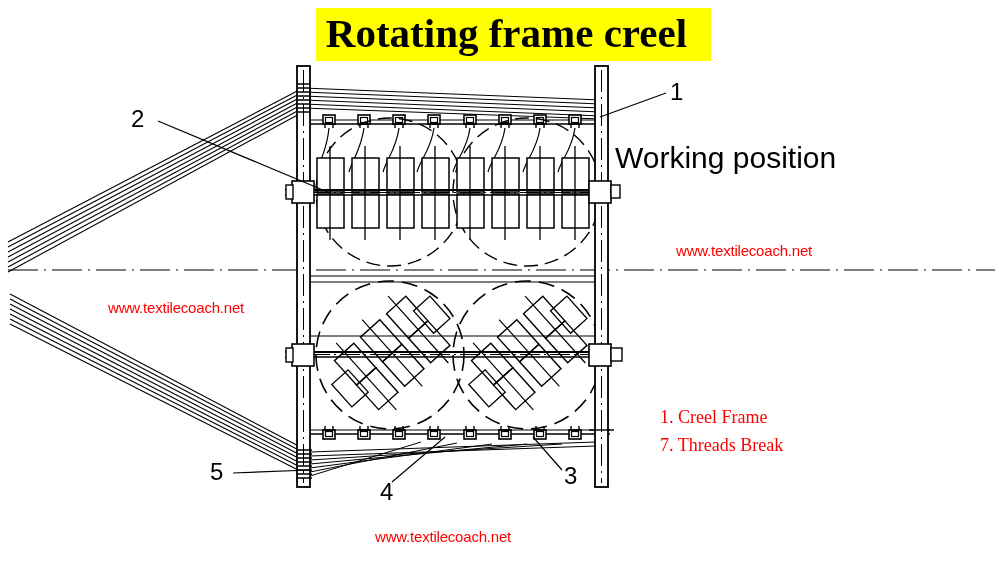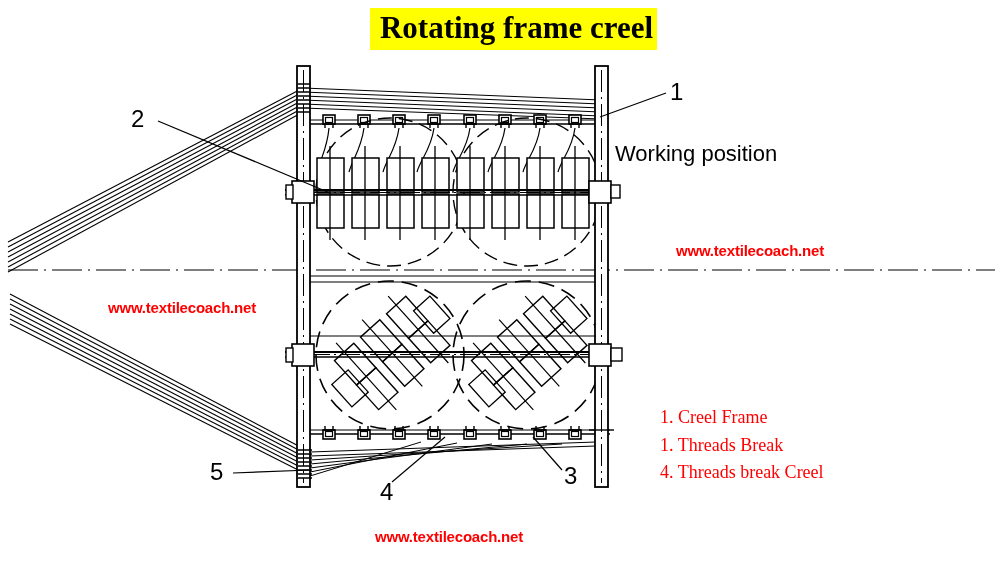--- a/index.html
+++ b/index.html
@@ -3,29 +3,29 @@
 <meta charset="utf-8">
 <style>
   html,body{margin:0;padding:0;background:#ffffff;}
   body{width:1000px;height:562px;position:relative;overflow:hidden;
        font-family:"Liberation Sans",sans-serif;}
   #stage{position:absolute;left:0;top:0;width:1000px;height:562px;}
   svg#diagram{position:absolute;left:0;top:0;width:1000px;height:562px;}
 
   .title-wrap{position:absolute;left:0;top:8px;width:1000px;text-align:center;}
   .title{display:inline-block;background:#FFFF00;color:#000000;
-         font-family:"Liberation Serif",serif;font-weight:bold;font-size:31px;
-         line-height:1.15;padding:2px 4px 4px 10px;letter-spacing:0px;margin-left:27px;}
+         font-family:"Liberation Serif",serif;font-weight:bold;font-size:41px;
+         line-height:1.15;padding:2px 24px 4px 10px;letter-spacing:0px;margin-left:27px;}
 
   .lbl-black{position:absolute;color:#000000;font-family:"Liberation Sans",sans-serif;
-             font-size:22px;white-space:nowrap;}
+             font-size:30px;white-space:nowrap;}
   .num{position:absolute;color:#000000;font-family:"Liberation Sans",sans-serif;
        font-size:24px;white-space:nowrap;}
   .wm{position:absolute;color:#FF0000;font-family:"Liberation Sans",sans-serif;
-      font-size:15px;white-space:nowrap;letter-spacing:-0.2px;font-weight:bold;}
+      font-size:15px;white-space:nowrap;letter-spacing:-0.2px;}
 
   .legend{position:absolute;left:660px;top:404px;color:#FF0000;
           font-family:"Liberation Serif",serif;font-size:18px;line-height:27.5px;}
   .legend div{white-space:nowrap;}
 </style>
 </head>
 <body>
 
 <div id="stage">
 
@@ -260,17 +260,16 @@
   <div class="num" style="left:564px;top:462px;">3</div>
   <div class="num" style="left:380px;top:478px;">4</div>
   <div class="num" style="left:210px;top:458px;">5</div>
 
   <div class="wm" style="left:676px;top:242px;">www.textilecoach.net</div>
   <div class="wm" style="left:108px;top:299px;">www.textilecoach.net</div>
   <div class="wm" style="left:375px;top:528px;">www.textilecoach.net</div>
 
   <div class="legend">
     <div>1. Creel Frame</div>
-    <div>1. Threads Break</div>
-    <div>4. Threads break Creel</div>
+    <div>7. Threads Break</div>
   </div>
 
 </div>
 
 </body></html>

